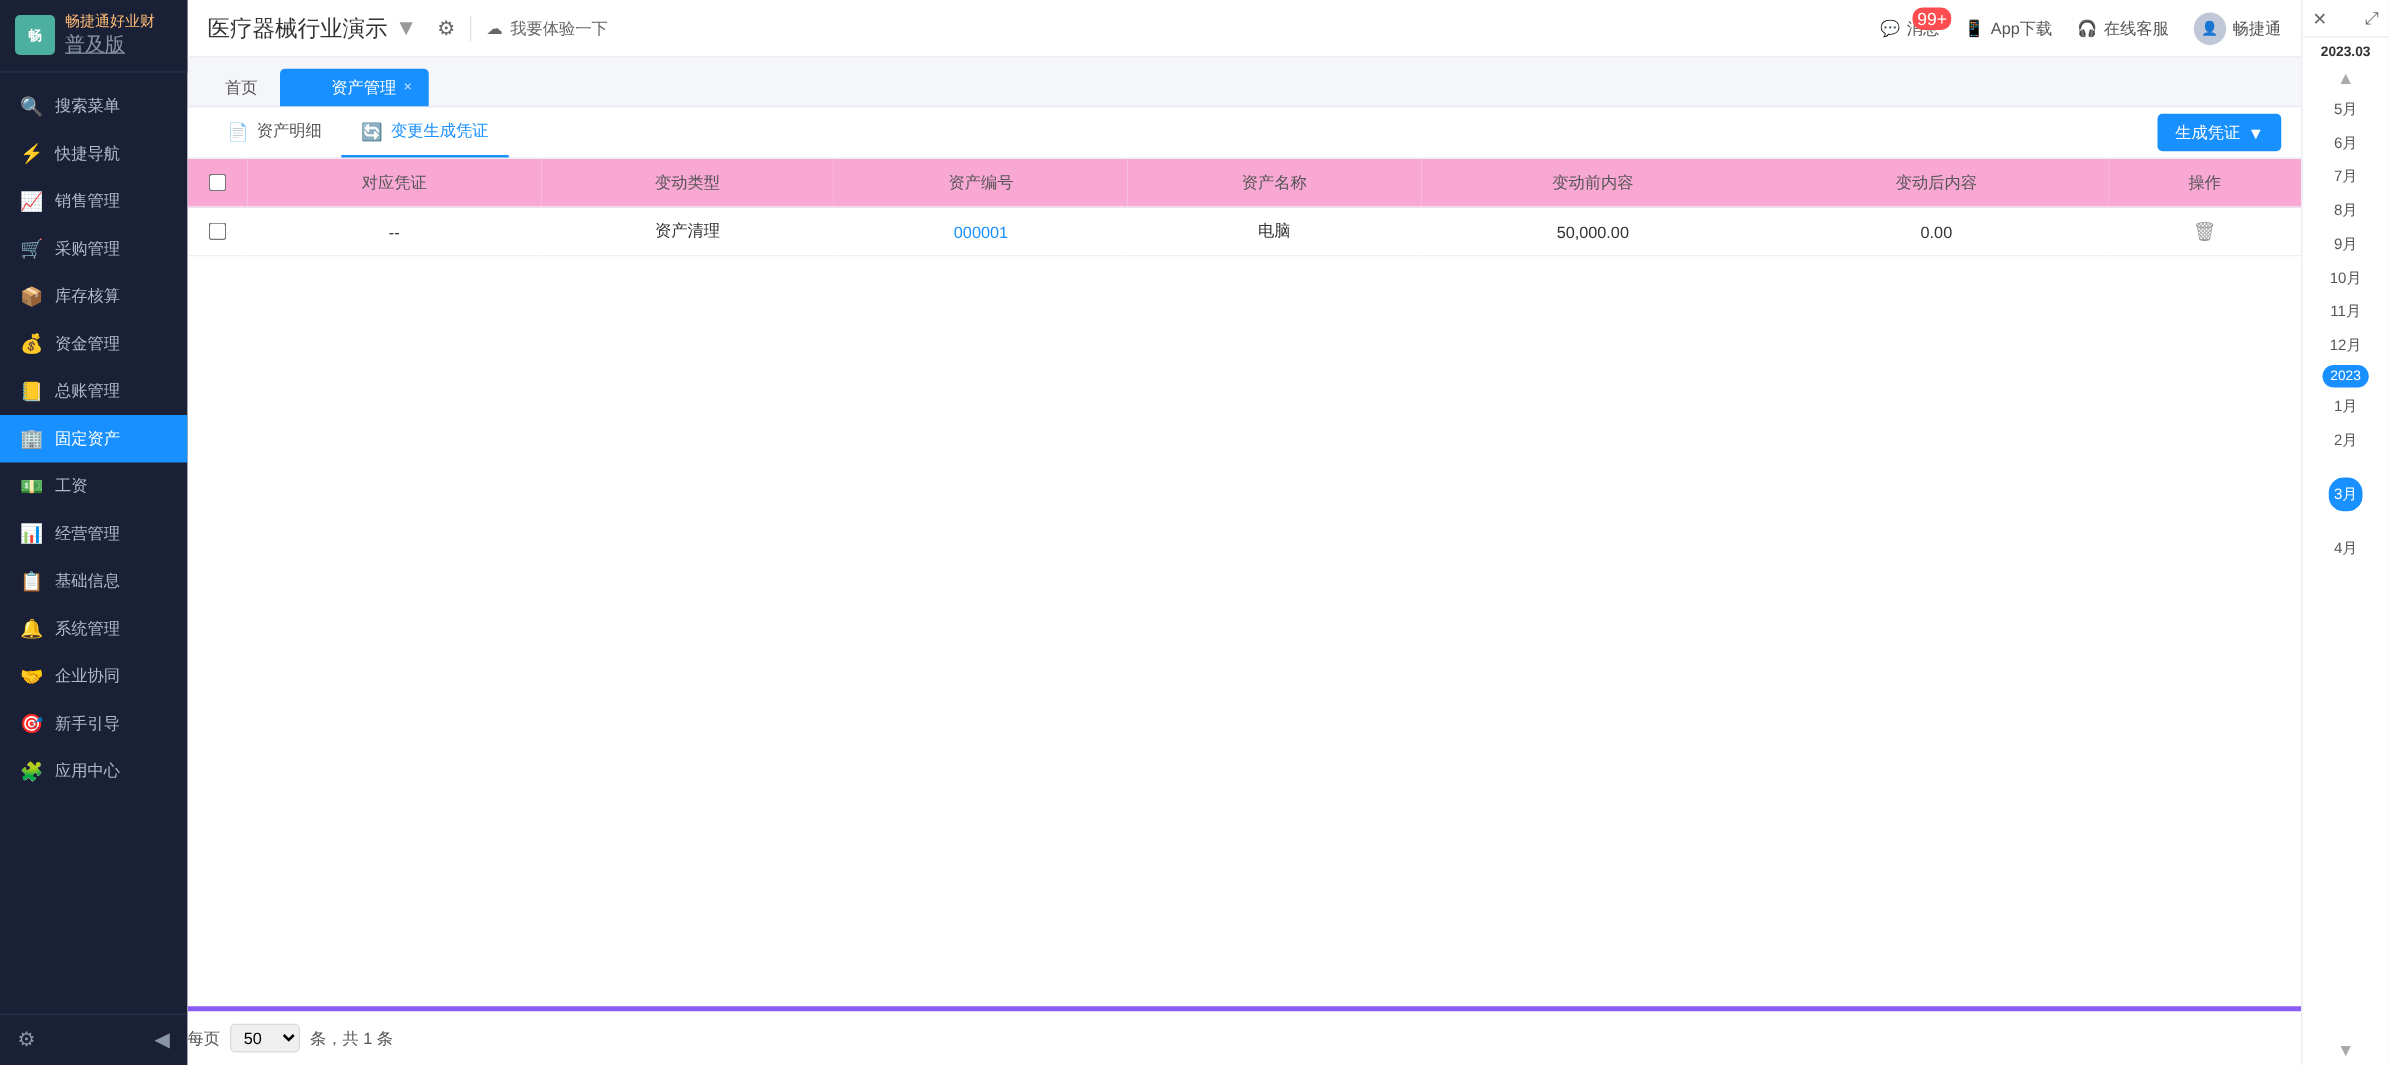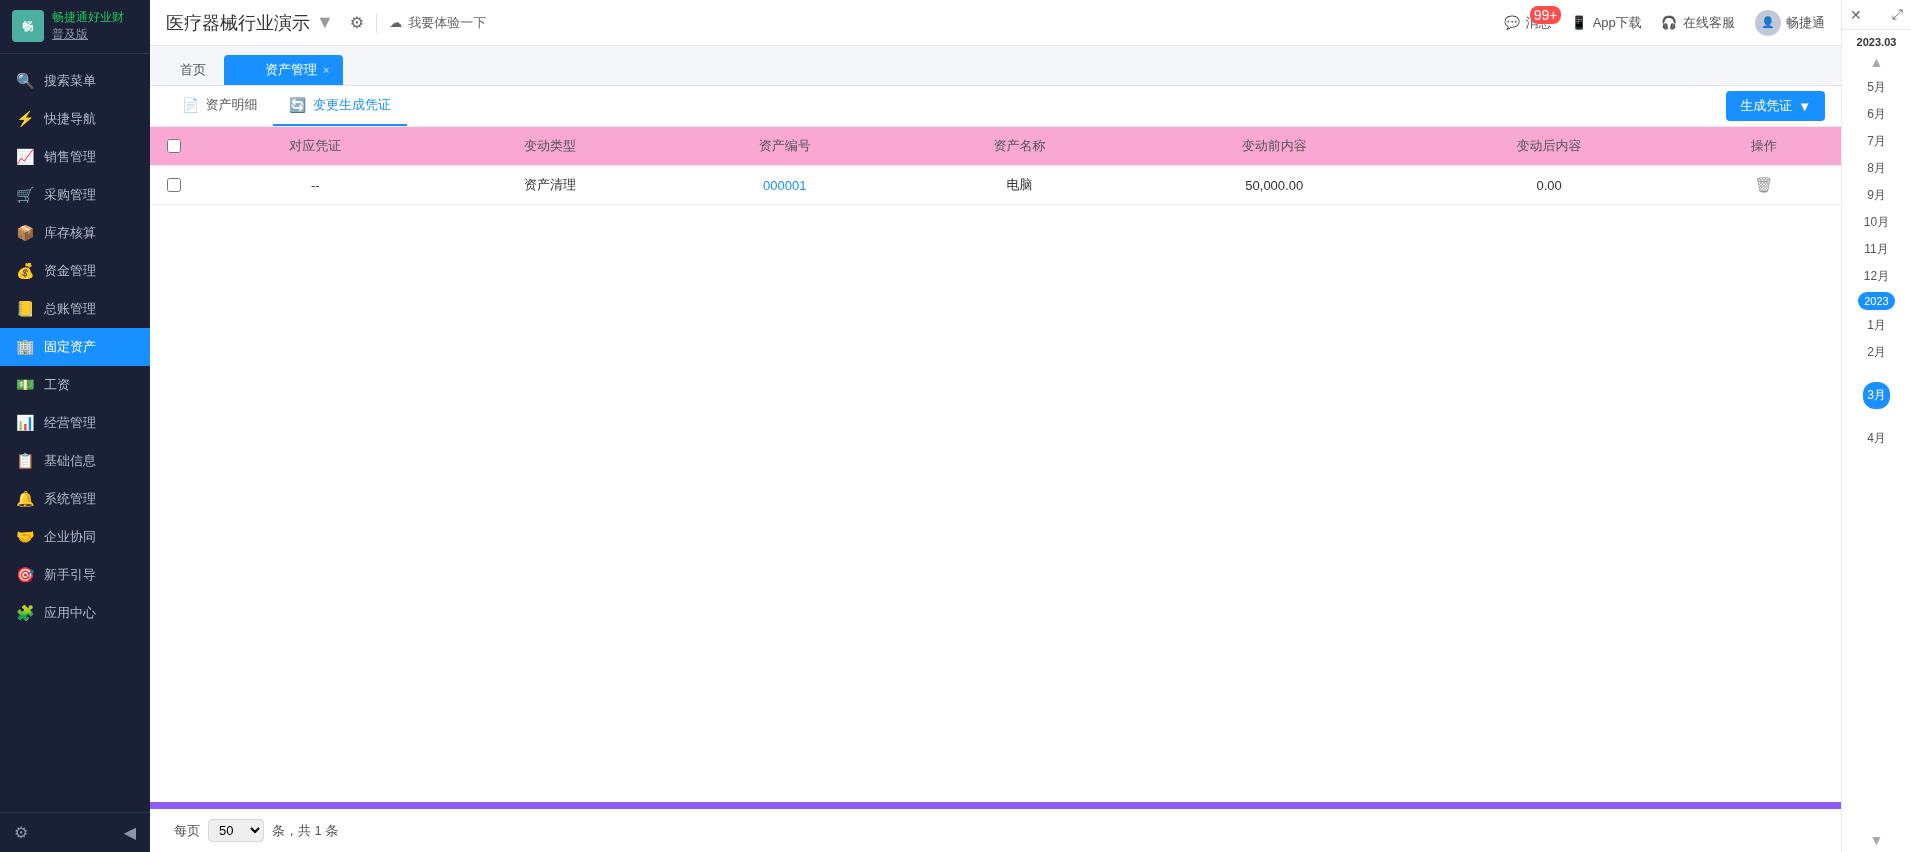--- a/index.html
+++ b/index.html
@@ -30,25 +30,25 @@
       border-radius: 4px;
       display: flex;
       align-items: center;
       justify-content: center;
       color: #fff;
       font-size: 11px;
       font-weight: bold;
     }
     .sidebar-logo-text {
       font-size: 12px;
-      color: #22c55e;
+      color: #fdba74;
       line-height: 1.3;
     }
     .sidebar-logo-sub {
-      font-size: 12px;
+      font-size: 16px;
       color: #8896a8;
       text-decoration: underline;
     }
     .sidebar-nav {
       flex: 1;
       overflow-y: auto;
       padding: 8px 0;
     }
     .sidebar-nav::-webkit-scrollbar { width: 3px; }
     .sidebar-nav::-webkit-scrollbar-thumb { background: #3a4560; }
@@ -244,27 +244,27 @@
       color: #333;
       border-bottom: 1px solid #f0f0f0;
     }
     .checkbox-cell { display: flex; align-items: center; justify-content: center; }
     input[type=checkbox] { cursor: pointer; width: 14px; height: 14px; }
     .asset-code { color: #1890ff; }
     .delete-icon { color: #999; cursor: pointer; font-size: 15px; }
 
     
     .pagination {
-      padding: 10px 24px;
+      padding: 10px 0;
       display: flex;
       align-items: center;
       gap: 8px;
       font-size: 13px;
       color: #555;
-      border-top: 7px solid #8b5cf6;
+      border-top: 4px solid #8b5cf6;
       flex-shrink: 0;
     }
     .pagination select {
       border: 1px solid #d9d9d9;
       border-radius: 4px;
       padding: 2px 6px;
       font-size: 13px;
       cursor: pointer;
     }
 

